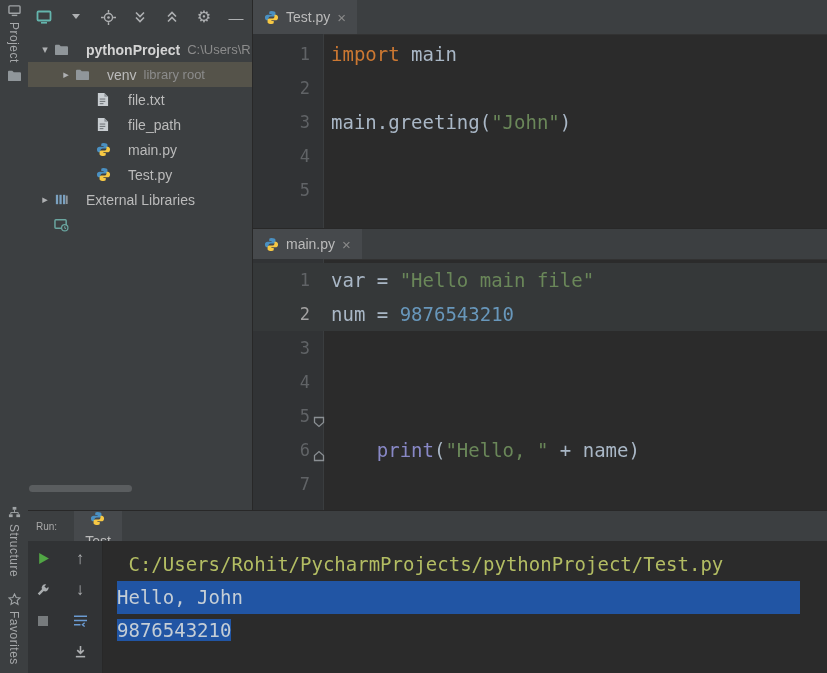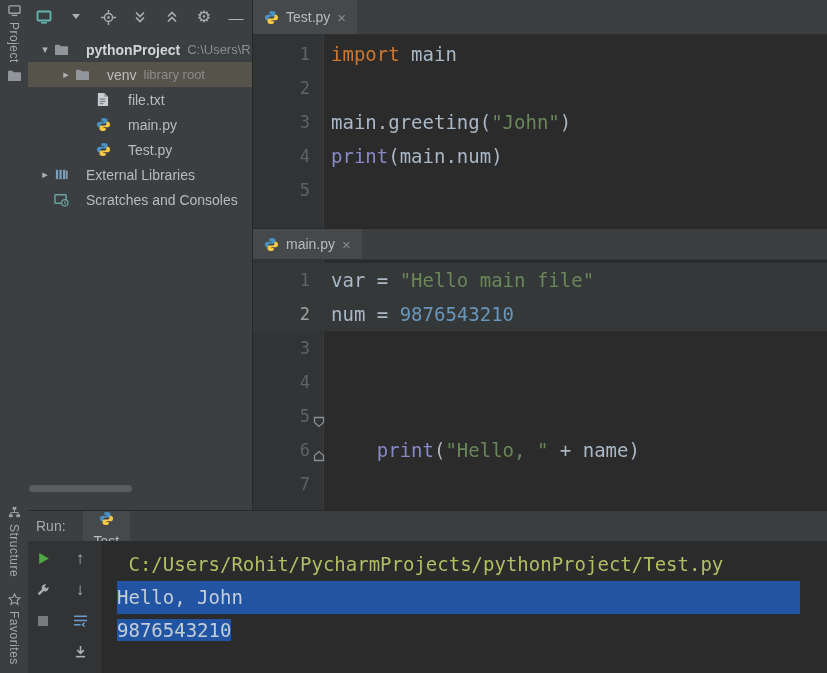--- a/index.html
+++ b/index.html
@@ -52,21 +52,21 @@
   .tk-kw{color:var(--kw);}
   .tk-str{color:var(--str);}
   .tk-num{color:var(--num);}
   .tk-fn{color:var(--fn);}
   .tk-builtin{color:var(--builtin);}
   .tk-plain{color:var(--plain);}
 
   
   .run-panel{position:absolute;left:28px;top:510px;width:799px;height:163px;background:var(--panel-bg);border-top:1px solid var(--border-dark);}
   .run-header{height:30px;display:flex;align-items:center;}
-  .run-label{margin-left:8px;font-size:14px;color:#a9a9a9;}
+  .run-label{margin-left:8px;font-size:10px;color:#a9a9a9;}
   .run-tab{margin-left:17px;height:30px;flex-direction:column;}
   .run-body{position:absolute;top:30px;left:0;right:0;bottom:0;display:flex;}
   .run-col{background:var(--gutter-bg);display:flex;flex-direction:column;align-items:center;padding-top:9px;gap:14px;}
   #run-col1{width:30px;}
   #run-col2{width:44px;border-right:1px solid var(--border-dark);}
   .run-icon{display:inline-flex;align-items:center;justify-content:center;width:17px;height:17px;cursor:pointer;}
   .run-icon .txt-ic{font-size:16px;}
   .console{flex:1;background:var(--editor-bg);padding:7px 27px 0 14px;font-family:"DejaVu Sans Mono","Liberation Mono",monospace;font-size:19px;overflow:hidden;}
   .con-line{height:33px;line-height:33px;white-space:pre;color:var(--console-text);}
   .con-path{color:var(--console-path);}
@@ -184,20 +184,33 @@
               <rect x="4" y="7" width="6" height="1" fill="#64696d"></rect>
               <rect x="4" y="9.5" width="6" height="1" fill="#64696d"></rect>
               <rect x="4" y="12" width="4" height="1" fill="#64696d"></rect>
             </svg>
           </span>
           <span class="tlabel">file.txt</span>
         </div>
         <div class="tree-row" style="padding-left: 50px;">
           <span class="chev"></span>
           <span class="ticon">
+            <svg width="13" height="15" viewBox="0 0 14 16">
+              <path fill="#c8cdd1" d="M2 1h7l4 4v10H2z"></path>
+              <path fill="#8f959a" d="M9 1l4 4H9z"></path>
+              <rect x="4" y="7" width="6" height="1" fill="#64696d"></rect>
+              <rect x="4" y="9.5" width="6" height="1" fill="#64696d"></rect>
+              <rect x="4" y="12" width="4" height="1" fill="#64696d"></rect>
+            </svg>
+          </span>
+          <span class="tlabel">file_path</span>
+        </div>
+        <div class="tree-row" style="padding-left: 50px;">
+          <span class="chev"></span>
+          <span class="ticon">
             <svg width="15" height="15" viewBox="0 0 16 16">
               <path fill="#4a90c2" d="M8 1C5.6 1 5.6 2.1 5.6 2.9V4.3h2.5V5H3.9C2.3 5 1 5.9 1 8s1.3 3 2.5 3h1.3V9.2C4.8 8 5.8 7 7 7h3.4c1 0 1.8-.8 1.8-1.8V2.9C12.2 1.8 10.4 1 8 1z"></path>
               <path fill="#f6c844" d="M8 15c2.4 0 2.4-1.1 2.4-1.9V11.7H7.9V11h4.2c1.6 0 2.9-.9 2.9-3s-1.3-3-2.5-3h-1.3v1.8C11.2 8 10.2 9 9 9H5.6c-1 0-1.8.8-1.8 1.8v2.3C3.8 14.2 5.6 15 8 15z"></path>
             </svg>
           </span>
           <span class="tlabel">main.py</span>
         </div>
         <div class="tree-row" style="padding-left: 50px;">
           <span class="chev"></span>
           <span class="ticon">
@@ -222,21 +235,20 @@
         </div>
         <div class="tree-row" style="padding-left: 8px;">
           <span class="chev"></span>
           <span class="ticon">
             <svg width="15" height="14" viewBox="0 0 16 15">
               <rect x="1" y="2" width="12" height="9" rx="1" fill="none" stroke="#6aa6a0" stroke-width="1.6"></rect>
               <circle cx="11.5" cy="10.5" r="3.4" fill="#3c3f41" stroke="#6aa6a0" stroke-width="1.3"></circle>
               <path d="M11.5 8.8v1.9l1.3.8" stroke="#6aa6a0" stroke-width="1.1" fill="none"></path>
             </svg>
           </span>
-          <span class="tlabel">Scratches and Consoles</span>
         </div>
       </div>
     <div class="hscrollbar"></div>
   </div>
 
   <div class="editor-area">
     <div class="tabbar top-tabbar">
       <div class="tab active">
         <span class="tab-icon">
             <svg width="15" height="15" viewBox="0 0 16 16">
@@ -256,21 +268,20 @@
         <div class="cline">
           <span class="gut">2</span>
           <span class="ctext"></span>
         </div>
         <div class="cline">
           <span class="gut">3</span>
           <span class="ctext"><span class="tk-plain">main.greeting(</span><span class="tk-str">"John"</span><span class="tk-plain">)</span></span>
         </div>
         <div class="cline">
           <span class="gut">4</span>
-          <span class="ctext"><span class="tk-builtin">print</span><span class="tk-plain">(main.num)</span></span>
         </div>
         <div class="cline">
           <span class="gut">5</span>
           <span class="ctext"></span>
         </div>
       </div>
 
     <div class="tabbar mid-tabbar">
       <div class="tab active">
         <span class="tab-icon">

